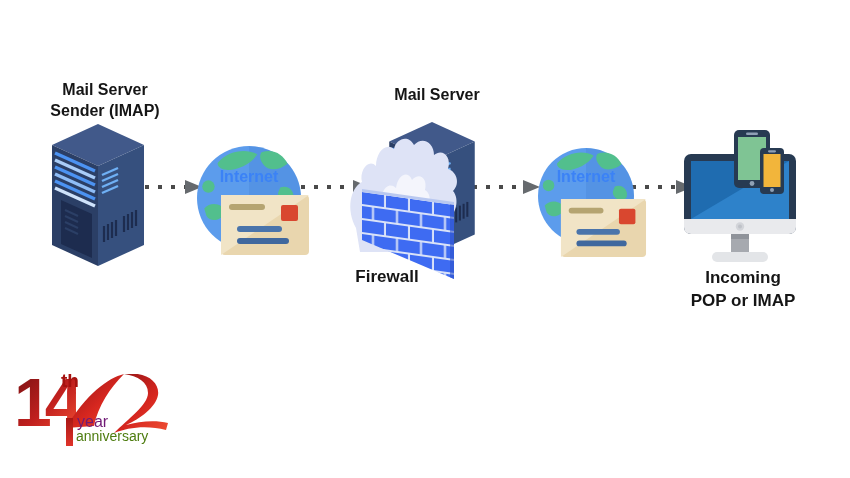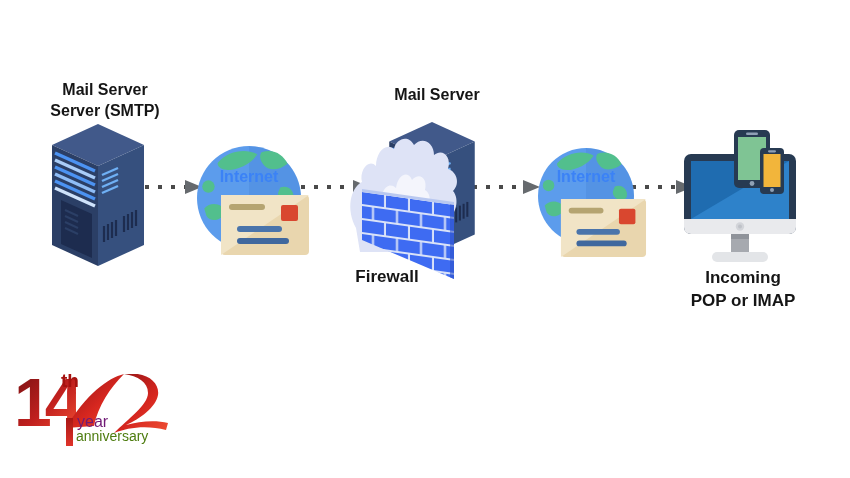--- a/index.html
+++ b/index.html
@@ -50,21 +50,21 @@
   .logo-tagline{position:absolute;left:4px;top:85px;font-size:14.5px;font-weight:bold;
       color:#e2211f;white-space:nowrap;}
 </style>
 </head>
 <body>
 
 <div class="stage">
 
   <div class="node-label" id="lbl-sender">
     <div>Mail Server</div>
-    <div>Server (SMTP)</div>
+    <div>Sender (IMAP)</div>
   </div>
   <div class="node-label" id="lbl-recipient">
     <div>Mail Server</div>
   </div>
   <div class="node-label" id="lbl-client">
     <div>Incoming</div>
     <div>POP or IMAP</div>
   </div>
   <div class="node-label" id="lbl-firewall">Firewall</div>
   <span class="internet-label" id="internet1">Internet</span>

